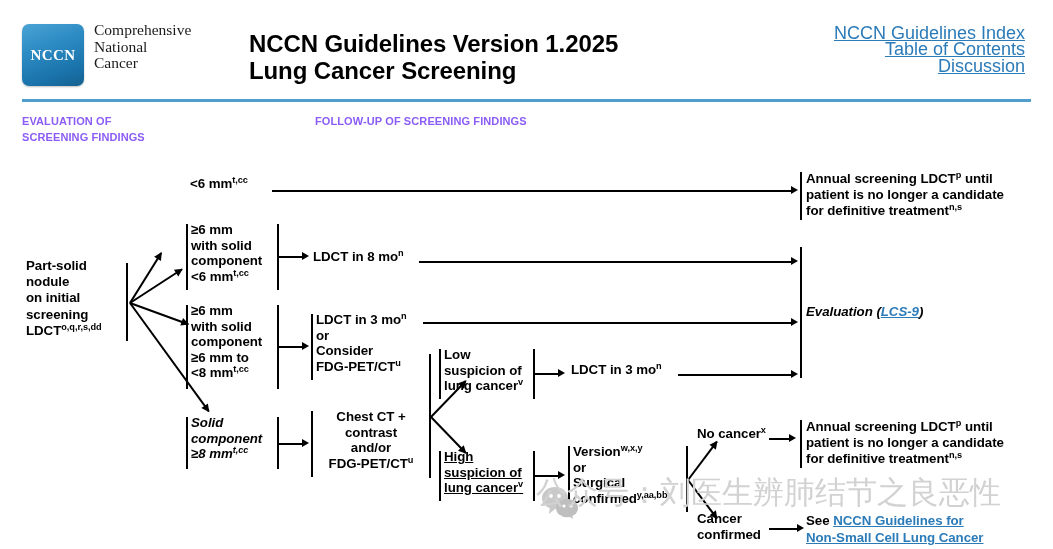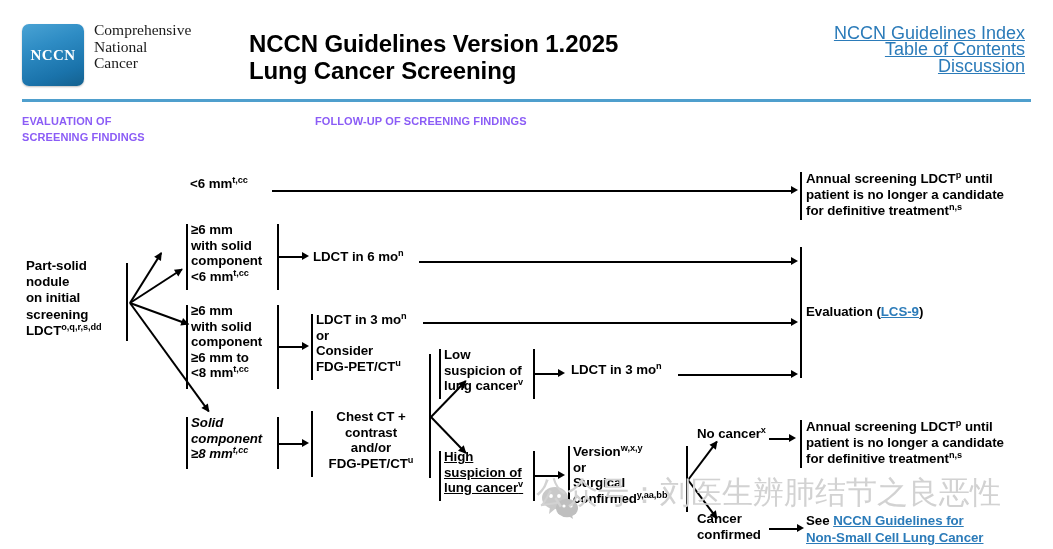--- a/index.html
+++ b/index.html
@@ -136,21 +136,21 @@
 
   <div class="vbar" style="left:186px;top:224px;height:66px;"></div>
   <div class="txt" style="left:191px;top:222px;width:85px;"><span>≥6 mm
 with solid
 component
 &lt;6 mm</span><sup>t,cc</sup></div>
   <div class="vbar" style="left:277px;top:224px;height:66px;"></div>
   <div class="hline" style="left:279px;top:256px;width:24px;"></div>
   <div class="arrowhead" style="left:302px;top:252px;"></div>
 
-  <div class="txt" style="left:313px;top:249px;"><span>LDCT in 6 mo</span><sup>n</sup></div>
+  <div class="txt" style="left:313px;top:249px;"><span>LDCT in 8 mo</span><sup>n</sup></div>
   <div class="hline" style="left:419px;top:261px;width:375px;"></div>
   <div class="arrowhead" style="left:791px;top:257px;"></div>
 
   <div class="vbar" style="left:186px;top:305px;height:84px;"></div>
   <div class="txt" style="left:191px;top:303px;width:85px;"><span>≥6 mm
 with solid
 component
 ≥6 mm to
 &lt;8 mm</span><sup>t,cc</sup></div>
   <div class="vbar" style="left:277px;top:305px;height:84px;"></div>
@@ -225,21 +225,21 @@
 confirmed</div>
   <div class="hline" style="left:769px;top:528px;width:30px;"></div>
   <div class="arrowhead" style="left:797px;top:524px;"></div>
 
   <div class="vbar" style="left:800px;top:172px;height:48px;"></div>
   <div class="txt" style="left:806px;top:171px;width:235px;line-height:16.2px;"><span>Annual screening LDCT</span><sup>p</sup><span> until
 patient is no longer a candidate
 for definitive treatment</span><sup>n,s</sup></div>
 
   <div class="vbar" style="left:800px;top:247px;height:131px;"></div>
-  <div class="txt" style="left:806px;top:304px;"><span>Evaluation (</span><a class="lnk">LCS-9</a><span>)</span></div>
+  <div class="txt" style="left:806px;top:304px;font-style:italic;"><span>Evaluation (</span><a class="lnk">LCS-9</a><span>)</span></div>
 
   <div class="vbar" style="left:800px;top:420px;height:48px;"></div>
   <div class="txt" style="left:806px;top:419px;width:235px;line-height:16.2px;"><span>Annual screening LDCT</span><sup>p</sup><span> until
 patient is no longer a candidate
 for definitive treatment</span><sup>n,s</sup></div>
 
   <div class="txt" style="left:806px;top:512px;width:240px;line-height:17px;"><span>See </span><a class="lnk">NCCN Guidelines for</a><br><a class="lnk">Non-Small Cell Lung Cancer</a></div>
 
   <svg class="wm-logo" viewBox="0 0 40 33">
     <ellipse cx="15" cy="12" rx="13" ry="11" fill="#c9c9c9"></ellipse>

